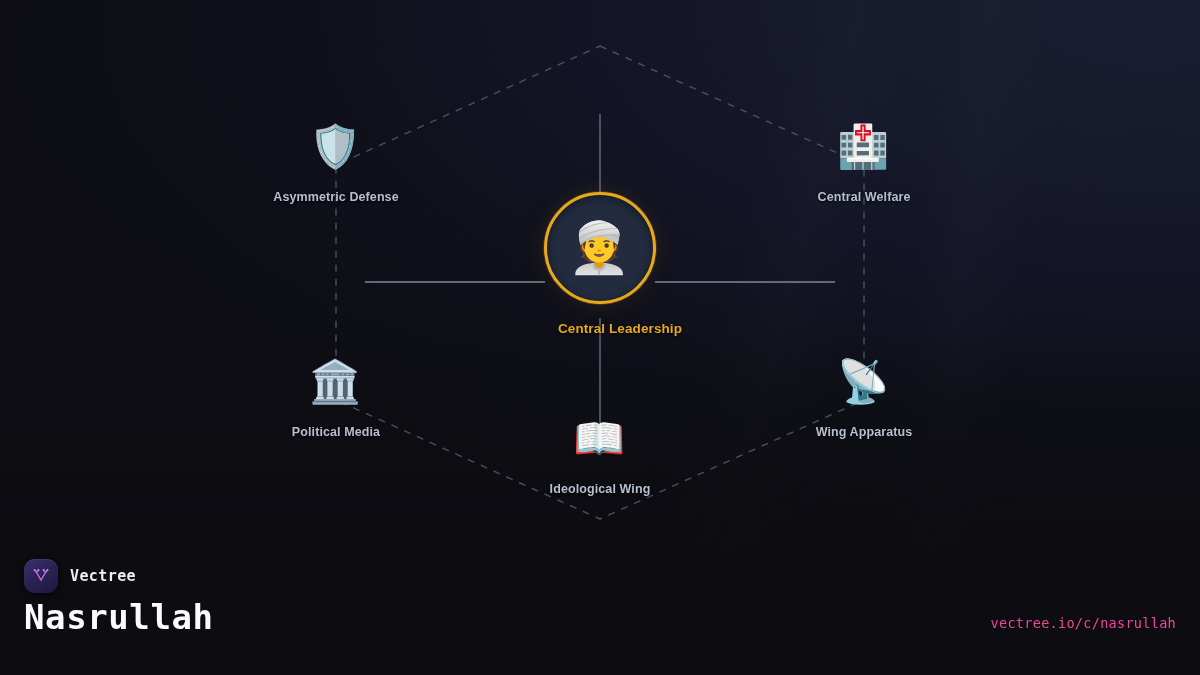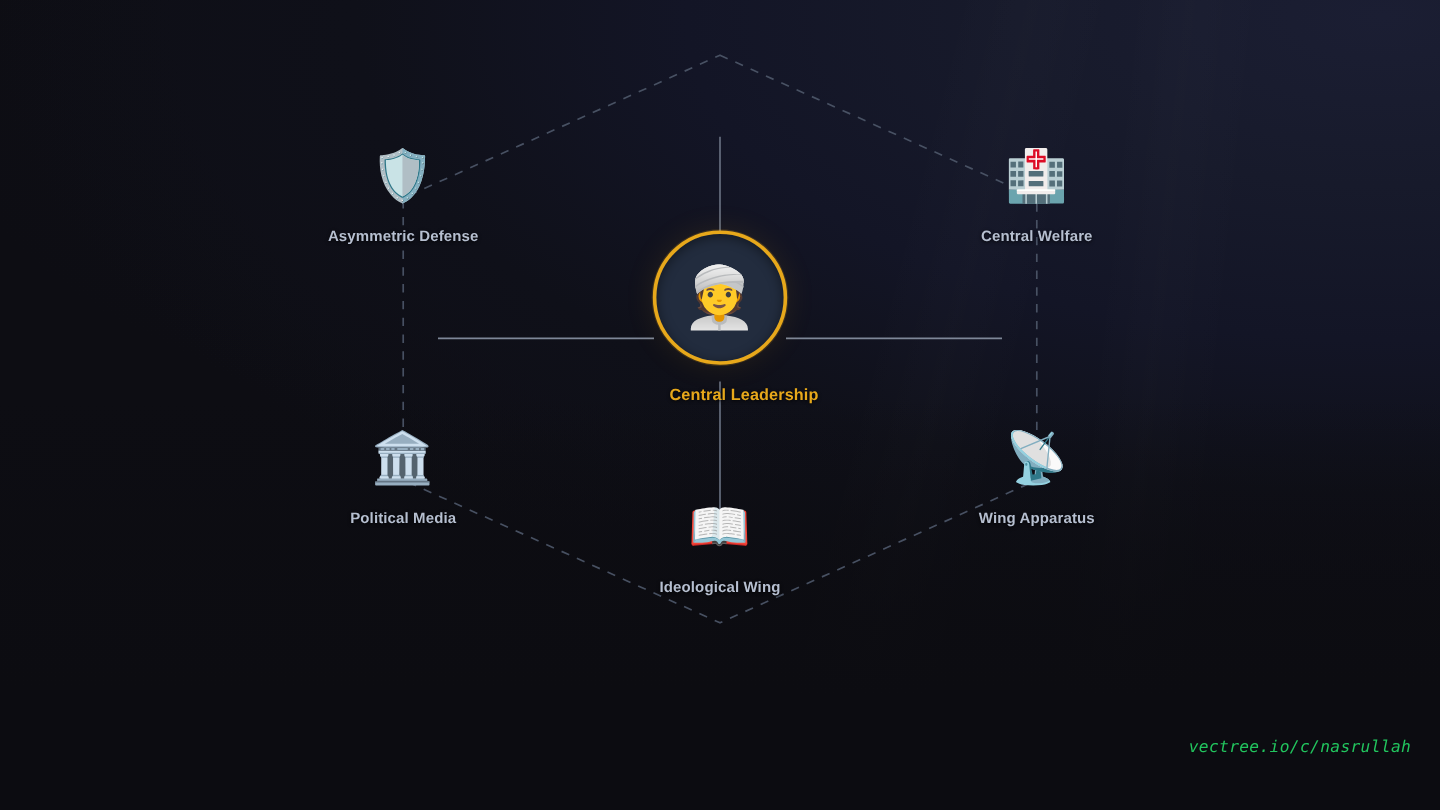--- a/index.html
+++ b/index.html
@@ -99,21 +99,21 @@
   #page-title {
     position:absolute; left:24px; top:42px;
     font-family:"DejaVu Sans Mono", monospace;
     font-size:34px; font-weight:bold;
     color:#fafbfd; letter-spacing:0.6px;
   }
   #page-url {
     position:absolute; right:24px; top:60px;
     font-family:"DejaVu Sans Mono", monospace;
     font-size:13.5px;
-    color:#22c55e; letter-spacing:0.3px;font-style:italic;
+    color:#ec4899; letter-spacing:0.3px;
   }
 </style>
 </head>
 <body>
 
 <div id="bg-base"></div>
 <div id="bg-glow"></div>
 <div id="bg-streak"></div>
 <div id="bg-fade"></div>
 
@@ -159,17 +159,38 @@
     <div class="disk">
       <div class="glyph">👳</div>
     </div>
     <div class="label">Central Leadership</div>
   </div>
 
 </div>
 
 <div id="footer">
 
+  <div id="brand-row">
+    <div id="brand-logo">
+      <svg width="20" height="20" viewBox="0 0 24 24" xmlns="http://www.w3.org/2000/svg">
+        <g stroke="#c06ee6" stroke-width="1.7" stroke-linecap="round" fill="none">
+          <path d="M6.5 7.5 L12 17 L17.5 7.5"></path>
+          <path d="M6.5 7.5 L4.6 5.2"></path>
+          <path d="M6.5 7.5 L8.6 5.4"></path>
+          <path d="M17.5 7.5 L15.5 5.4"></path>
+          <path d="M17.5 7.5 L19.5 5.3"></path>
+        </g>
+        <g fill="#d687f2">
+          <circle cx="4.3" cy="4.7" r="1.25"></circle>
+          <circle cx="8.9" cy="4.9" r="1.25"></circle>
+          <circle cx="15.2" cy="4.9" r="1.25"></circle>
+          <circle cx="19.8" cy="4.8" r="1.25"></circle>
+        </g>
+      </svg>
+    </div>
+    <div id="brand-name">Vectree</div>
+  </div>
 
+  <div id="page-title">Nasrullah</div>
 
   <div id="page-url">vectree.io/c/nasrullah</div>
 
 </div>
 
 </body></html>

